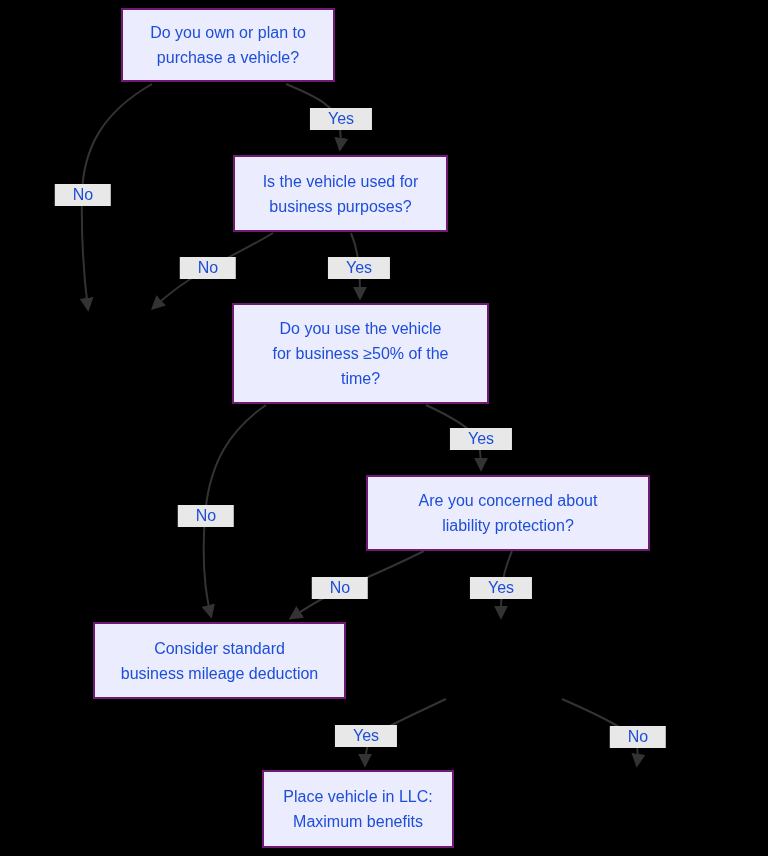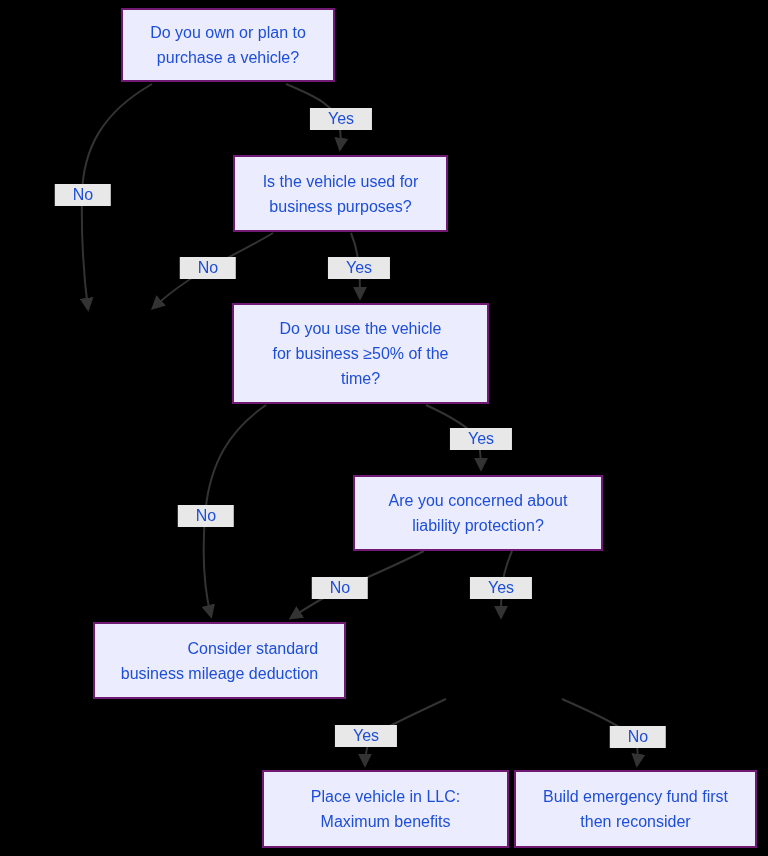--- a/index.html
+++ b/index.html
@@ -66,28 +66,26 @@
     </g>
   </svg>
 
   <div class="node" style="left:121px; top:8px;   width:214px; height:74px;">Do you own or plan to
 purchase a vehicle?</div>
   <div class="node" style="left:233px; top:155px; width:215px; height:77px;">Is the vehicle used for
 business purposes?</div>
   <div class="node" style="left:232px; top:303px; width:257px; height:101px;">Do you use the vehicle
 for business ≥50% of the
 time?</div>
-  <div class="node" style="left:353px; top:475px; width:250px; height:76px;">Are you concerned about
+  <div class="node" style="left:366px; top:475px; width:284px; height:76px;">Are you concerned about
 liability protection?</div>
-  <div class="node" style="left:93px;  top:622px; width:253px; height:77px;text-align:right;">Consider standard
+  <div class="node" style="left:93px;  top:622px; width:253px; height:77px;">Consider standard
 business mileage deduction</div>
-  <div class="node" style="left:262px; top:770px; width:247px; height:78px;">Place vehicle in LLC:
+  <div class="node" style="left:262px; top:770px; width:192px; height:78px;">Place vehicle in LLC:
 Maximum benefits</div>
-  <div class="node" style="left:514px; top:770px; width:243px; height:78px;">Build emergency fund first
-then reconsider</div>
 
   <div class="edge-label" style="left:83px;  top:195px;">No</div>
   <div class="edge-label" style="left:341px; top:119px;">Yes</div>
   <div class="edge-label" style="left:208px; top:268px;">No</div>
   <div class="edge-label" style="left:359px; top:268px;">Yes</div>
   <div class="edge-label" style="left:481px; top:439px;">Yes</div>
   <div class="edge-label" style="left:206px; top:516px;">No</div>
   <div class="edge-label" style="left:340px; top:588px;">No</div>
   <div class="edge-label" style="left:501px; top:588px;">Yes</div>
   <div class="edge-label" style="left:366px; top:736px;">Yes</div>

